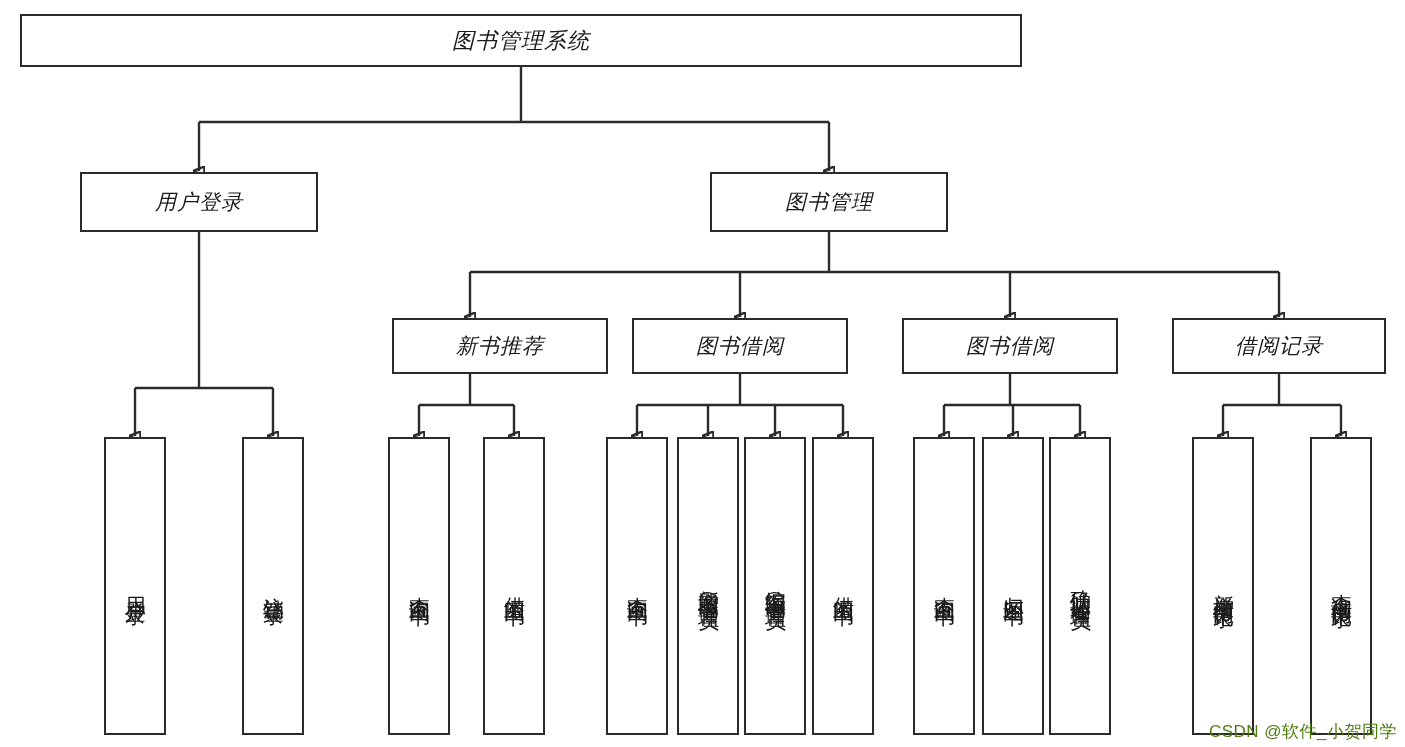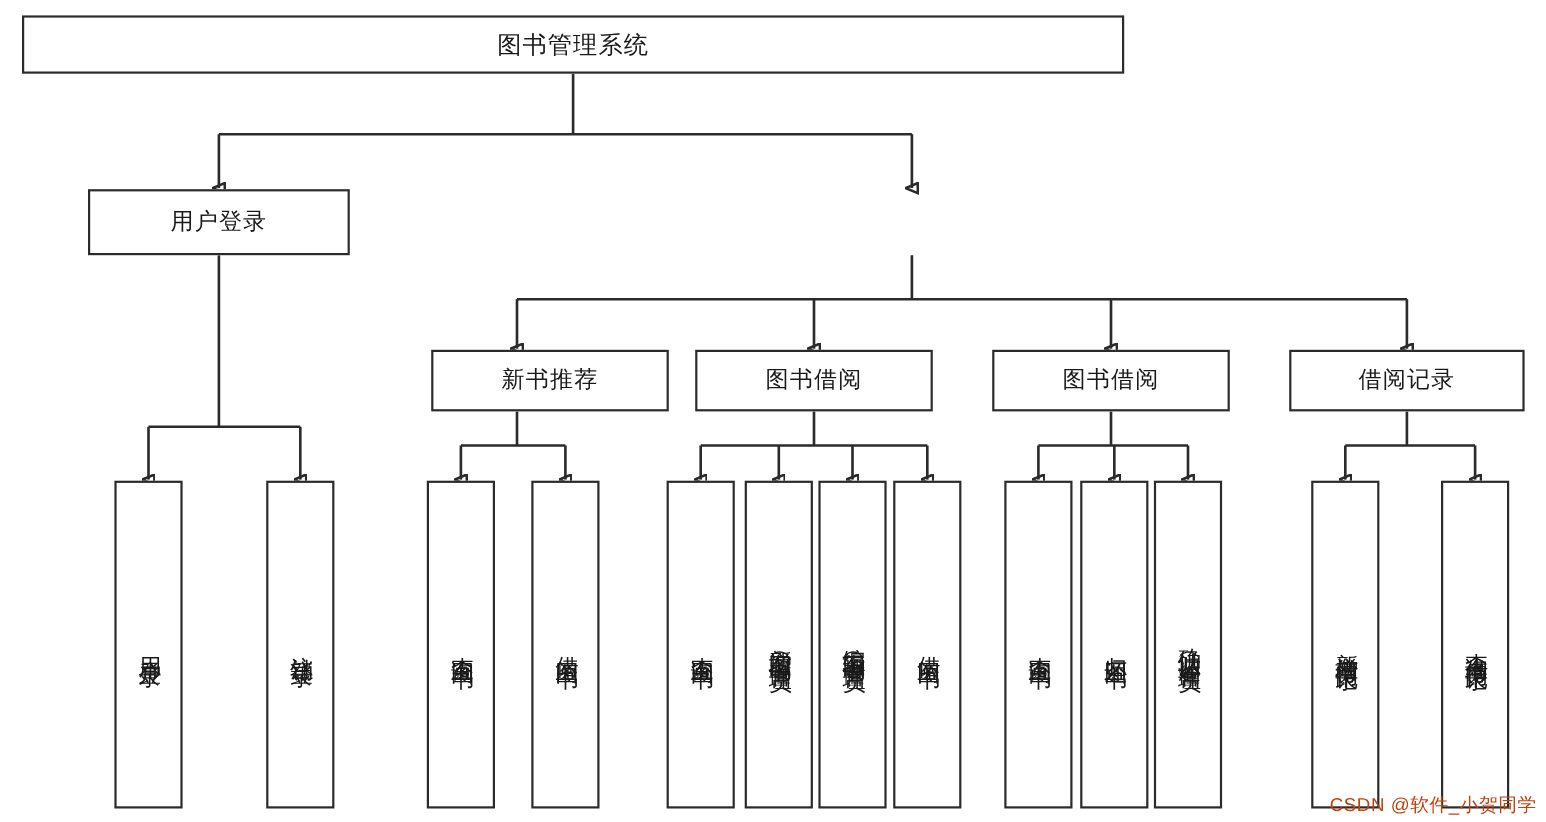--- a/index.html
+++ b/index.html
@@ -24,20 +24,21 @@
     justify-content:center;
     text-align:center;
     line-height:1.18;
     color:#1a1a1a;
   }
   
   .node.h{
     font-size:21px;
     letter-spacing:1px;
     white-space:nowrap;
+    font-style:italic;
   }
   .node.h.root{font-size:22px;}
   
   .node.v{
     writing-mode:vertical-rl;
     text-orientation:upright;
     font-size:21px;
     letter-spacing:3px;
     padding:6px 0;
   }
@@ -55,21 +56,21 @@
   svg#wires path, svg#wires line{
     stroke:#2b2b2b;
     stroke-width:2.4;
     fill:none;
   }
   .watermark{
     position:absolute;
     right:8px;
     bottom:4px;
     font-size:17px;
-    color:#c2410c;
+    color:#4d7c0f;
     letter-spacing:0.5px;
     white-space:nowrap;
     font-family:"Liberation Sans","DejaVu Sans",sans-serif;
   }
 </style>
 </head>
 <body>
 
 <div id="canvas">
 
@@ -115,20 +116,23 @@
         <path d="M1341,405 L1341,436" marker-end="url(#arrow)"></path>
       </g>
   </svg>
 
   <div class="node h root" style="left: 20px; top: 14px; width: 1002px; height: 53px;">
     <span>图书管理系统</span>
   </div>
 
   <div class="node h" style="left: 80px; top: 172px; width: 238px; height: 60px;">
     <span>用户登录</span>
+  </div>
+  <div class="node h" style="left: 710px; top: 172px; width: 238px; height: 60px;">
+    <span>图书管理</span>
   </div>
 
   <div class="node v" style="left: 104px; top: 437px; width: 62px; height: 298px;">
     <span>用户登录</span>
   </div>
   <div class="node v" style="left: 242px; top: 437px; width: 62px; height: 298px;">
     <span>注销登录</span>
   </div>
 
   <div class="node h" style="left: 362px; top: 318px; width: 216px; height: 56px; margin-left: 30px;">

